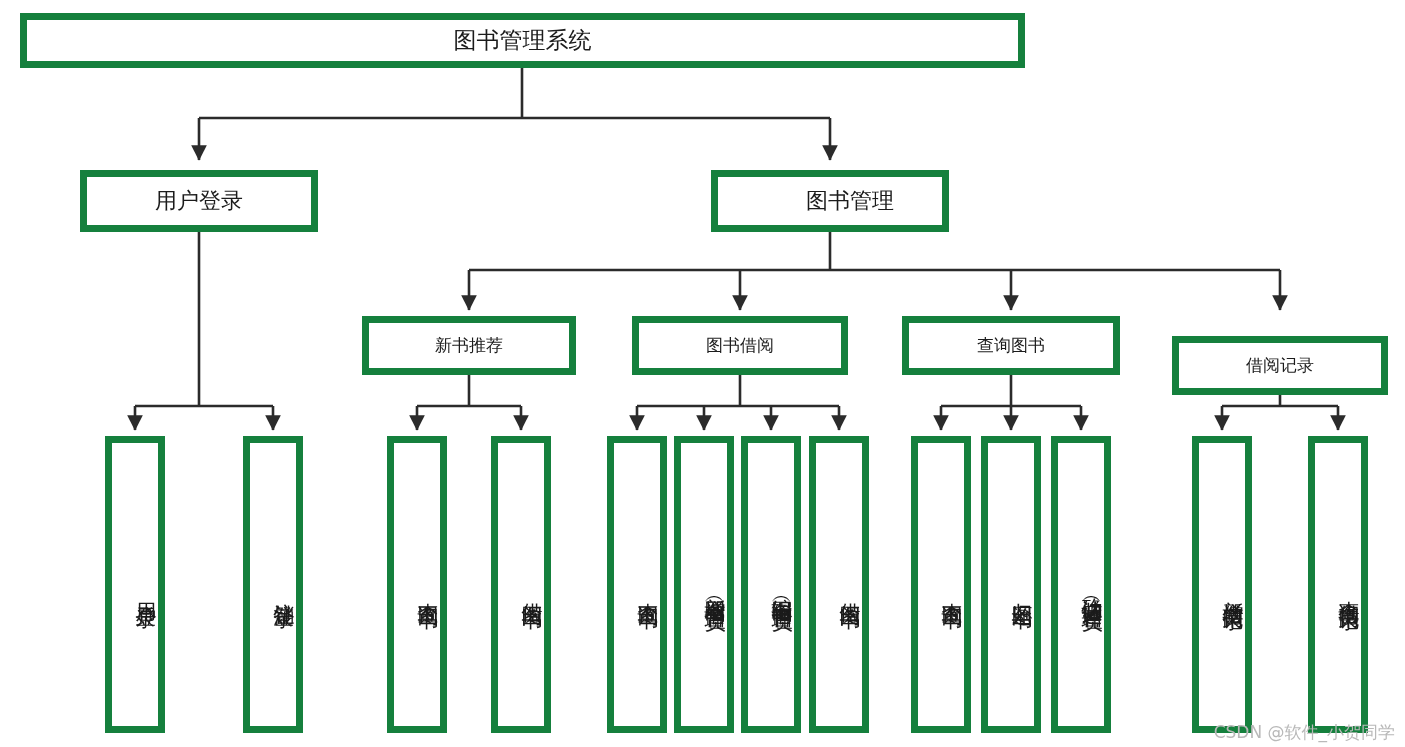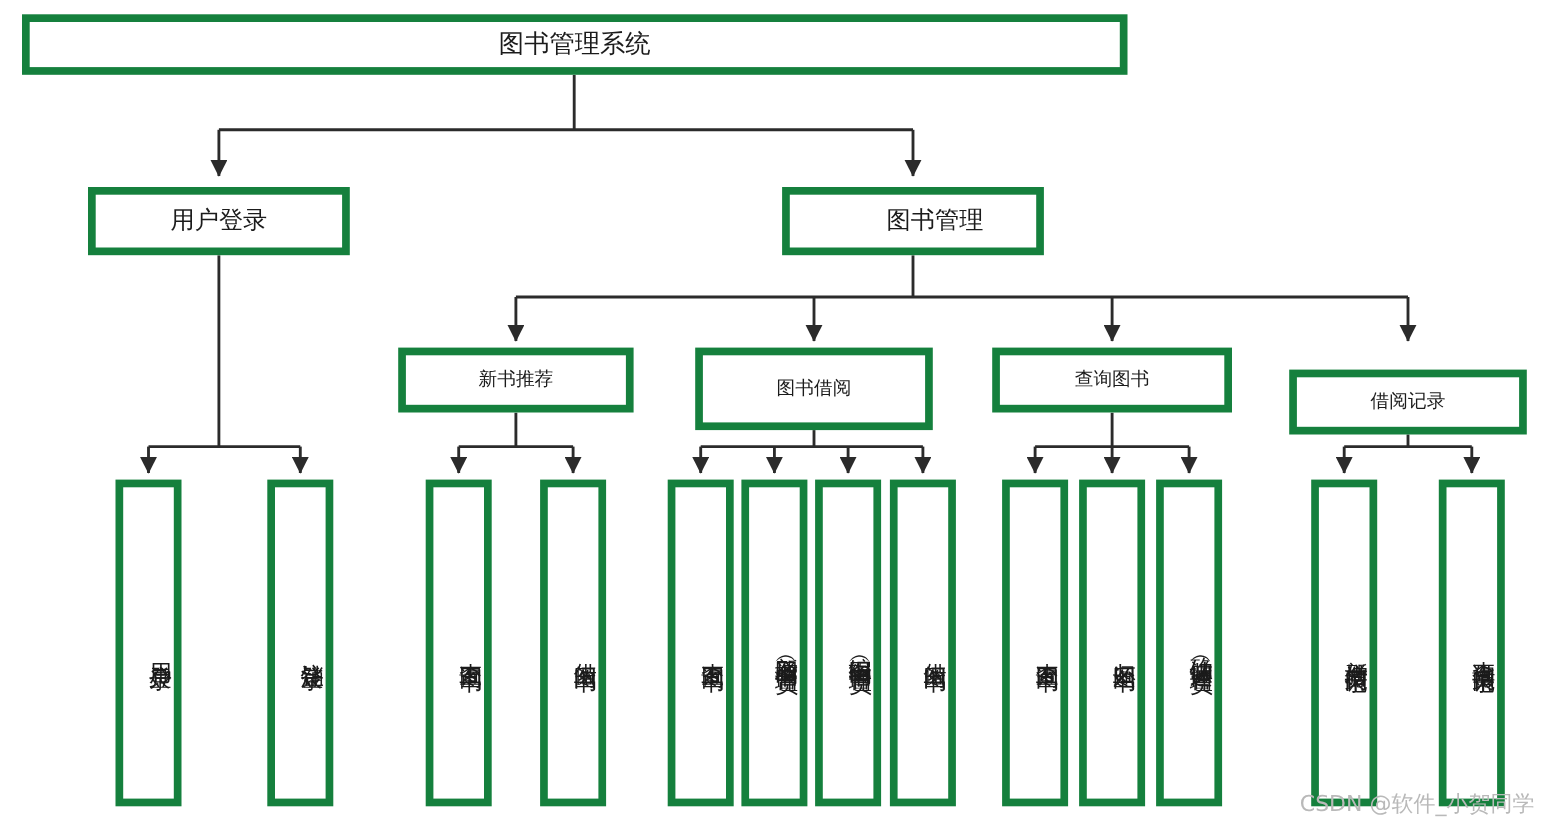--- a/index.html
+++ b/index.html
@@ -40,21 +40,21 @@
     line-height:1.15;
   }
   .leaf .node-label{
     writing-mode:vertical-rl;
     text-orientation:upright;
   }
   #watermark{
     position:absolute;
     right:10px;
     bottom:3px;
-    font-size:20px;
+    font-size:17px;
     color:#b9b9b9;
     white-space:nowrap;
     pointer-events:none;
   }
 </style>
 </head>
 <body>
 
 <div id="diagram-root">
 
@@ -115,21 +115,21 @@
   <div class="node-box l2" style="left:80px;top:170px;width:238px;height:62px;">
     <span class="node-label">用户登录</span>
   </div>
   <div class="node-box l2" style="left:711px;top:170px;width:238px;height:62px;padding-left:40px;">
     <span class="node-label">图书管理</span>
   </div>
 
   <div class="node-box l3" style="left:362px;top:316px;width:214px;height:59px;">
     <span class="node-label">新书推荐</span>
   </div>
-  <div class="node-box l3" style="left:632px;top:316px;width:216px;height:75px;">
+  <div class="node-box l3" style="left:632px;top:316px;width:216px;height:59px;">
     <span class="node-label">图书借阅</span>
   </div>
   <div class="node-box l3" style="left:902px;top:316px;width:218px;height:59px;">
     <span class="node-label">查询图书</span>
   </div>
   <div class="node-box l3" style="left:1172px;top:336px;width:216px;height:59px;">
     <span class="node-label">借阅记录</span>
   </div>
 
   <div class="node-box leaf" style="left:105px;top:436px;width:60px;height:297px;">

